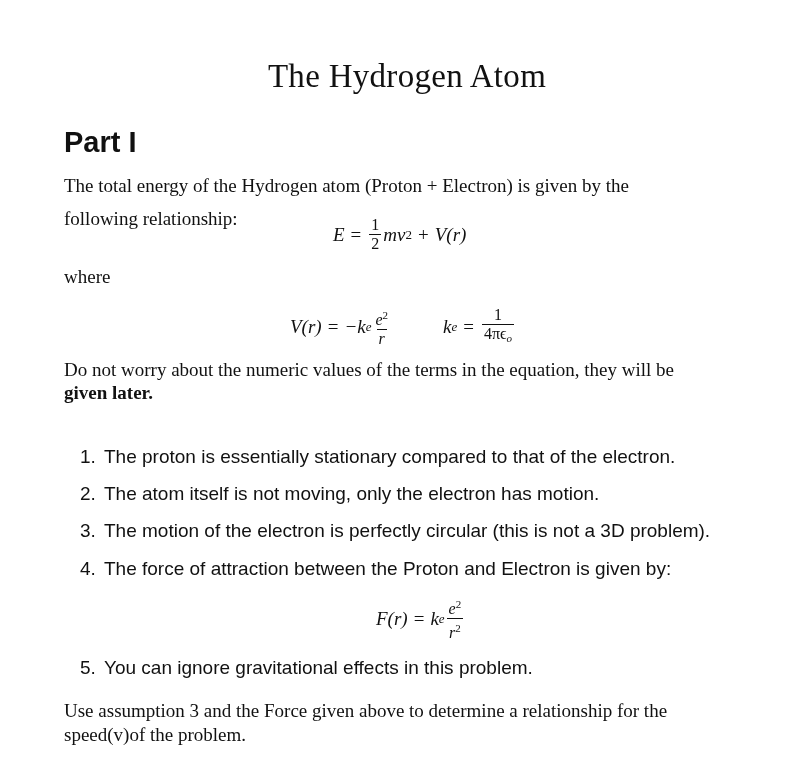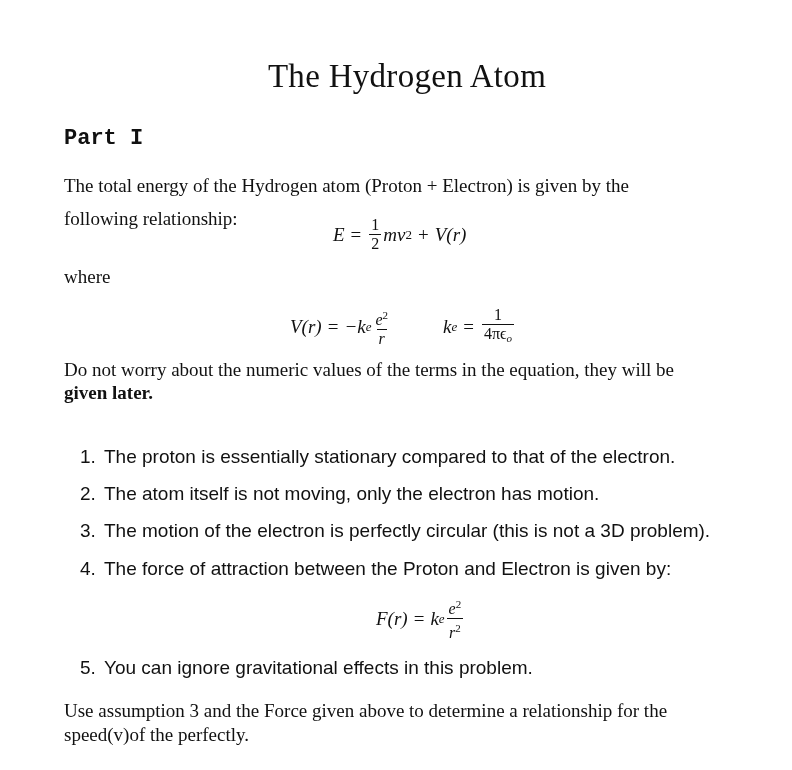--- a/index.html
+++ b/index.html
@@ -8,22 +8,22 @@
     font-family: "DejaVu Serif", "Liberation Serif", serif;
     color: #111111;
   }
   .page { position: absolute; left: 0; top: 0; width: 720px; height: 770px; }
   .abs { position: absolute; white-space: nowrap; }
   .title {
     left: 0; width: 814px; top: 58px; text-align: center;
     font-family: "Liberation Serif", serif; font-size: 33px; letter-spacing: 0.3px;
   }
   .section {
-    left: 64px; top: 126px; font-family: Liberation Mono, monospace;
-    font-size: 22px; font-weight: bold;
+    left: 64px; top: 126px; font-family: Liberation Sans, sans-serif;
+    font-size: 29px; font-weight: bold;
   }
   .para {
     font-family: "Liberation Serif", serif; font-size: 19px; line-height: 23px;
   }
   .math {
     font-family: "Liberation Serif", serif; font-size: 19px;
     display: flex; align-items: center;
   }
   .it { font-style: italic; }
   .frac { display: inline-flex; flex-direction: column; align-items: center; margin: 0 2px; vertical-align: middle; }
@@ -108,15 +108,15 @@
       <span class="num it"><span>e</span><span class="sup" style="font-style:normal;font-size:11px;vertical-align:6px;">2</span></span>
       <span class="den it"><span>r</span><span class="sup" style="font-style:normal;font-size:11px;vertical-align:6px;">2</span></span>
     </span>
   </div>
 
   <div class="abs li" style="top:657px;">
     <span class="n">5.</span><span>You can ignore gravitational effects in this problem.</span>
   </div>
 
   <div class="abs para" style="left:64px; top:699px;">Use assumption 3 and the Force given above to determine a relationship for the</div>
-  <div class="abs para" style="left:64px; top:723px;">speed(v)of the perfectly.</div>
+  <div class="abs para" style="left:64px; top:723px;">speed(v)of the problem.</div>
 
 </div>
 
 </body></html>

